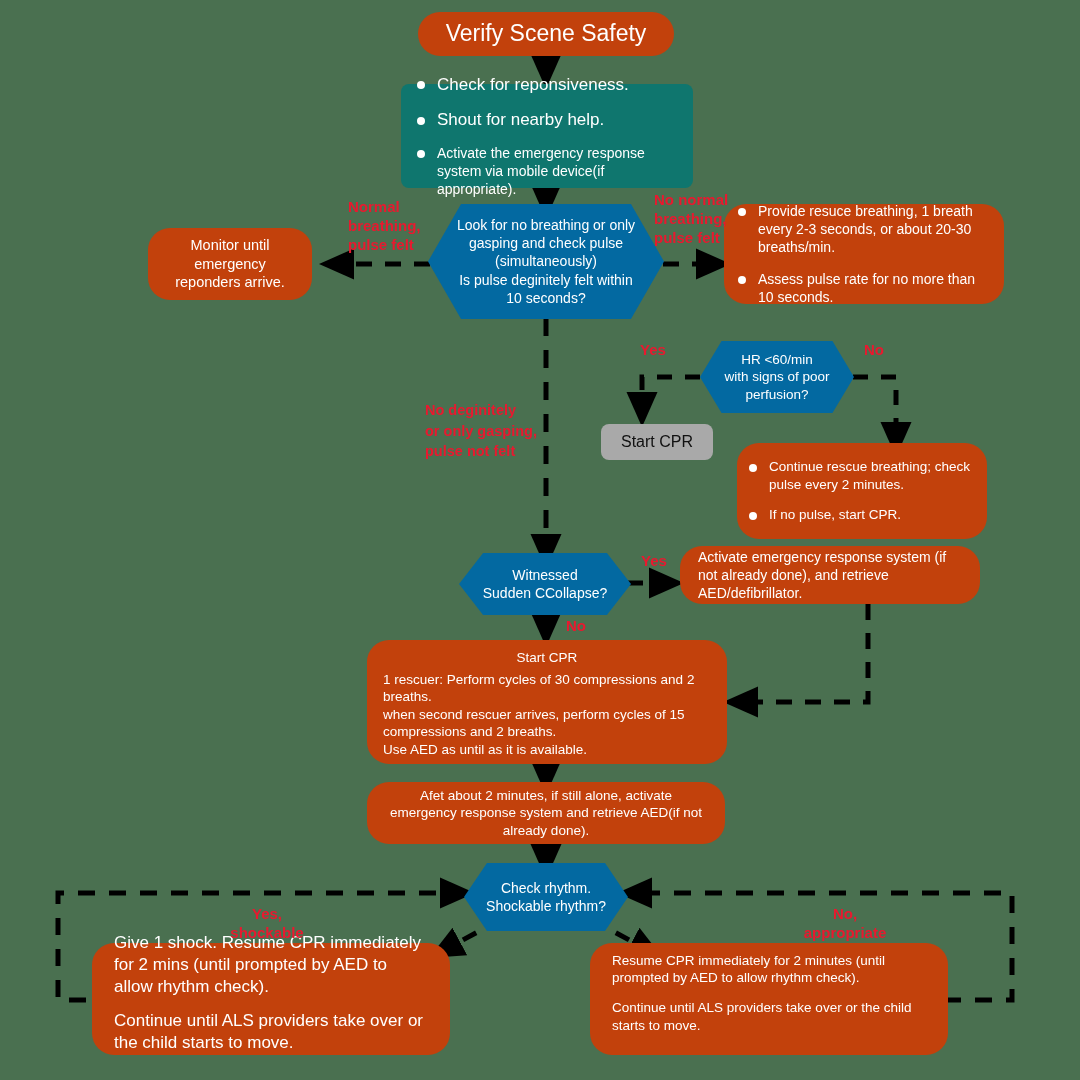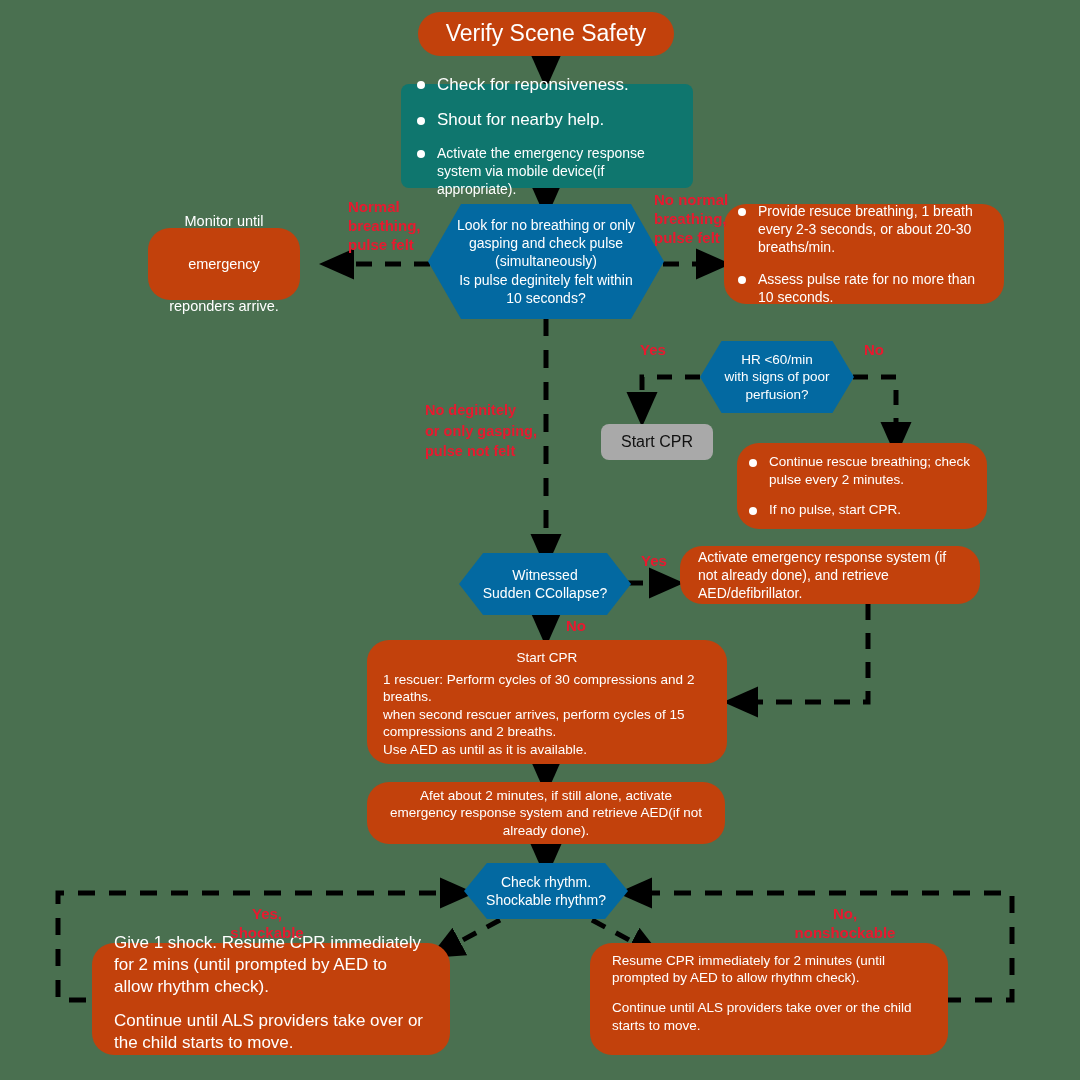--- a/index.html
+++ b/index.html
@@ -147,21 +147,21 @@
     </ul>
   </div>
 
   <div class="node hex" style="left:428px; top:204px; width:236px; height:115px; font-size:14px; padding:0 14px;">
     <div class="ln">Look for no breathing or only</div>
     <div class="ln">gasping and check pulse (simultaneously)</div>
     <div class="ln">Is pulse deginitely felt within</div>
     <div class="ln">10 seconds?</div>
   </div>
 
-  <div class="node blue ctr" style="left:148px; top:228px; width:152px; height:72px; font-size:14.5px;gap:24px;">
+  <div class="node blue ctr" style="left:148px; top:228px; width:164px; height:72px; font-size:14.5px;">
     <div class="ln">Monitor until</div>
     <div class="ln">emergency</div>
     <div class="ln">reponders arrive.</div>
   </div>
 
   <div class="node blue" style="left:724px; top:204px; width:280px; height:100px; padding:14px 16px 14px 12px; font-size:14px;">
     <ul class="bullets">
       <li>Provide resuce breathing, 1 breath every 2-3 seconds, or about 20-30 breaths/min.</li>
       <li>Assess pulse rate for no more than 10 seconds.</li>
     </ul>
@@ -170,21 +170,21 @@
   <div class="node hex" style="left:700px; top:341px; width:154px; height:72px; font-size:13.5px; padding:0 10px;">
     <div class="ln">HR &lt;60/min</div>
     <div class="ln">with signs of poor</div>
     <div class="ln">perfusion?</div>
   </div>
 
   <div class="node gray ctr" style="left:601px; top:424px; width:112px; height:36px; font-size:16px;">
     <span>Start CPR</span>
   </div>
 
-  <div class="node blue" style="left:737px; top:443px; width:250px; height:86px; padding:12px 14px 12px 10px; font-size:13.5px;">
+  <div class="node blue" style="left:737px; top:443px; width:250px; height:96px; padding:12px 14px 12px 10px; font-size:13.5px;">
     <ul class="bullets">
       <li>Continue rescue breathing; check pulse every 2 minutes.</li>
       <li>If no pulse, start CPR.</li>
     </ul>
   </div>
 
   <div class="node hex" style="left:459px; top:553px; width:172px; height:62px; font-size:14px; padding:0 8px;">
     <div class="ln">Witnessed</div>
     <div class="ln">Sudden CCollapse?</div>
   </div>
@@ -197,21 +197,21 @@
     <div style="text-align:center; margin-bottom:4px;">Start CPR</div>
     <div class="ln">1 rescuer: Perform cycles of 30 compressions and 2 breaths.</div>
     <div class="ln">when second rescuer arrives, perform cycles of 15 compressions and 2 breaths.</div>
     <div class="ln">Use AED as until as it is available.</div>
   </div>
 
   <div class="node blue ctr" style="left:367px; top:782px; width:358px; height:62px; padding:8px 20px; font-size:13.5px;">
     <span>Afet about 2 minutes, if still alone, activate emergency response system and retrieve AED(if not already done).</span>
   </div>
 
-  <div class="node hex" style="left:464px; top:863px; width:164px; height:56px; font-size:14px; padding:0 6px;">
+  <div class="node hex" style="left:464px; top:863px; width:164px; height:68px; font-size:14px; padding:0 6px;">
     <div class="ln">Check rhythm.</div>
     <div class="ln">Shockable rhythm?</div>
   </div>
 
   <div class="node blue" style="left:92px; top:943px; width:358px; height:112px; padding:12px 22px; font-size:17px;">
     <p class="para">Give 1 shock. Resume CPR immediately for 2 mins (until prompted by AED to allow rhythm check).</p>
     <p class="para">Continue until ALS providers take over or the child starts to move.</p>
   </div>
 
   <div class="node blue" style="left:590px; top:943px; width:358px; height:112px; padding:12px 22px; font-size:13.5px;">
@@ -245,16 +245,16 @@
 
   <div class="lbl" style="left:566px; top:617px; width:40px; font-size:15px;">No</div>
 
   <div class="lbl" style="left:205px; top:905px; width:124px; font-size:15px; text-align:center;">
     <div class="ln">Yes,</div>
     <div class="ln">shockable</div>
   </div>
 
   <div class="lbl" style="left:772px; top:905px; width:146px; font-size:15px; text-align:center;">
     <div class="ln">No,</div>
-    <div class="ln">nonshockable</div>
+    <div class="ln">appropriate</div>
   </div>
 
 </div>
 
 </body></html>

